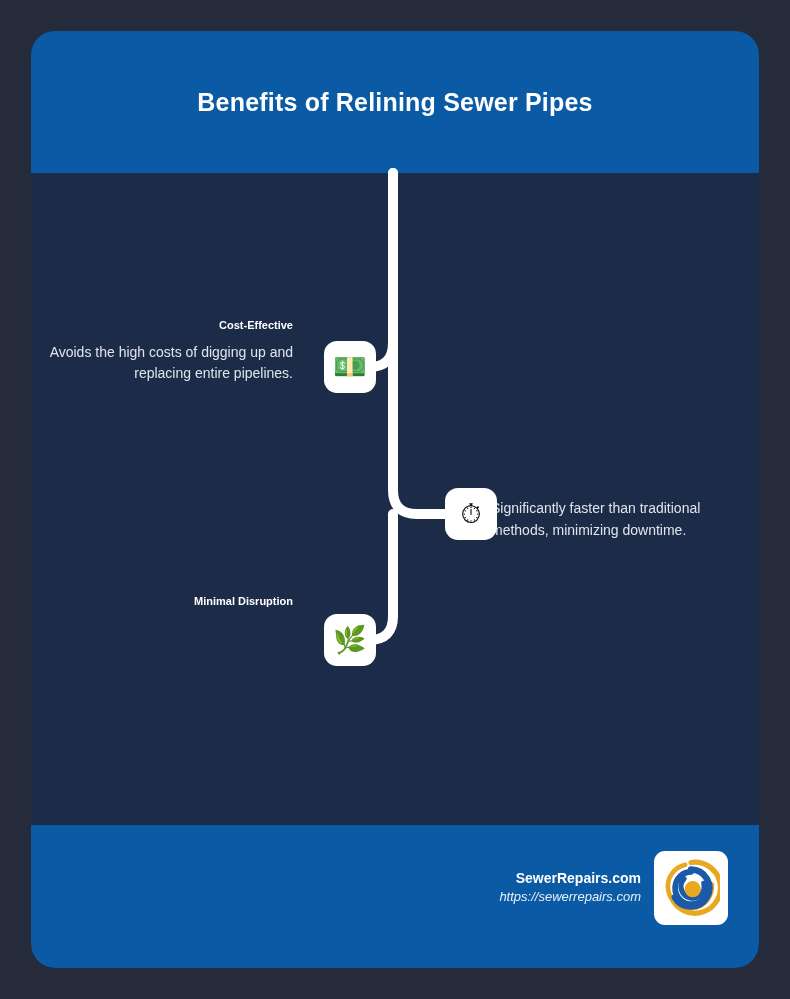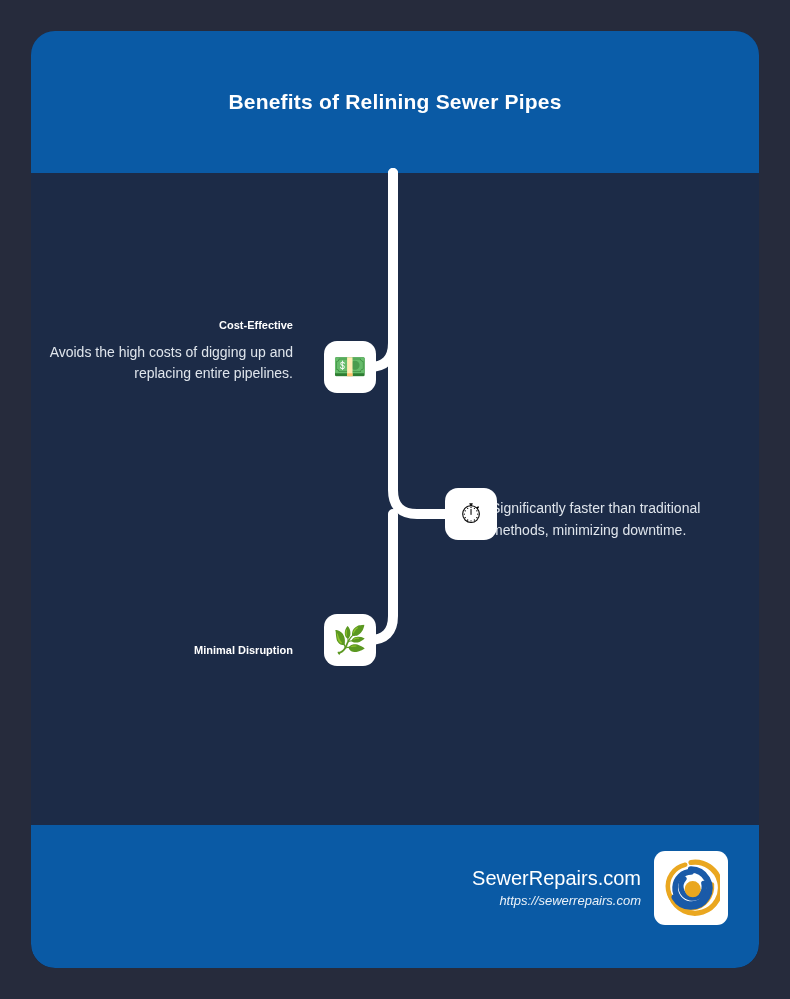--- a/index.html
+++ b/index.html
@@ -29,21 +29,21 @@
     left: 0; top: 0;
     width: 728px;
     height: 142px;
     background: #0a5aa5;
     display: flex;
     align-items: center;
     justify-content: center;
   }
   #header-title {
     color: #ffffff;
-    font-size: 21px;
+    font-size: 25px;
     font-weight: bold;
     letter-spacing: 0.2px;
     text-align: center;
   }
 
   
   #pipe {
     position: absolute;
     left: 0; top: 0;
     width: 728px;
@@ -87,21 +87,21 @@
   
   #benefit-0 .tile  { left: 293px; top: 310px; }
   #benefit-0 .btext { left: 10px;  top: 288px; }
 
   
   #benefit-1 .tile  { left: 414px; top: 457px; }
   #benefit-1 .btext { left: 460px; top: 467px; }
 
   
   #benefit-2 .tile  { left: 293px; top: 583px; }
-  #benefit-2 .btext { left: 10px;  top: 613px; }
+  #benefit-2 .btext { left: 10px;  top: 564px; }
 
   
   #footer {
     position: absolute;
     left: 0;
     top: 794px;
     width: 728px;
     height: 143px;
     background: #0a5aa5;
     border-bottom-left-radius: 24px;
@@ -111,22 +111,22 @@
     position: absolute;
     right: 31px;
     top: 26px;
     display: flex;
     align-items: center;
     gap: 13px;
   }
   #footer-text { text-align: right; }
   #brand-name {
     color: #ffffff;
-    font-size: 20px;
-    font-weight: normal;
+    font-size: 14px;
+    font-weight: bold;
     line-height: 1.35;
     margin-left: 24px;
   }
   #brand-url {
     color: #eaf1f8;
     font-size: 13px;
     line-height: 1.45;
     font-style: italic;
   }
   #logo-tile {

